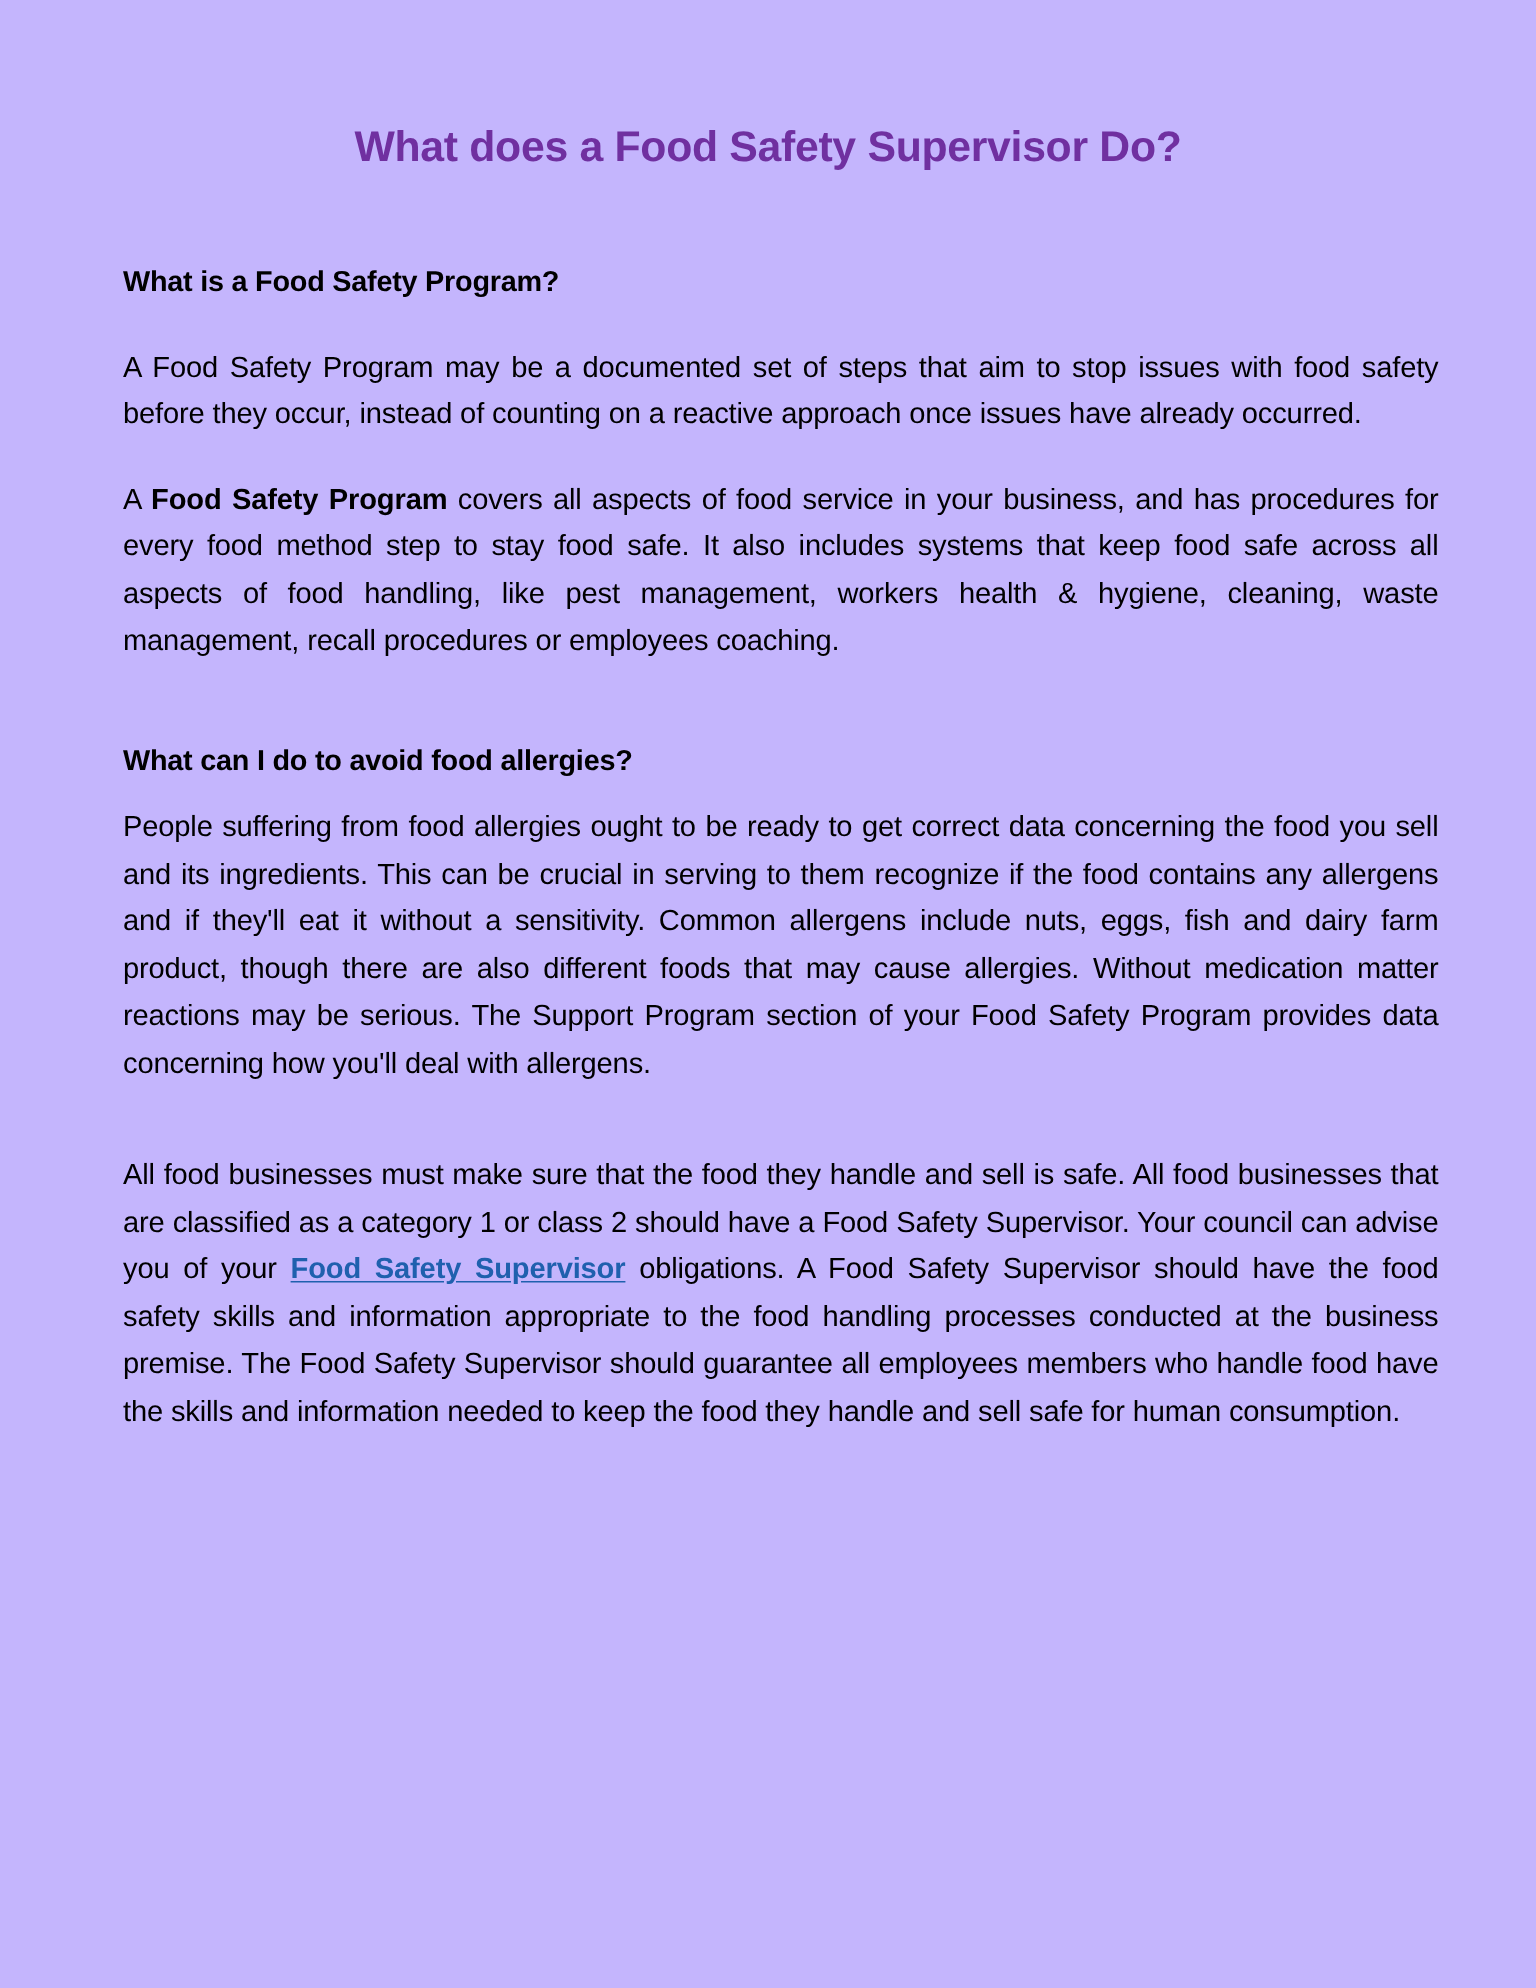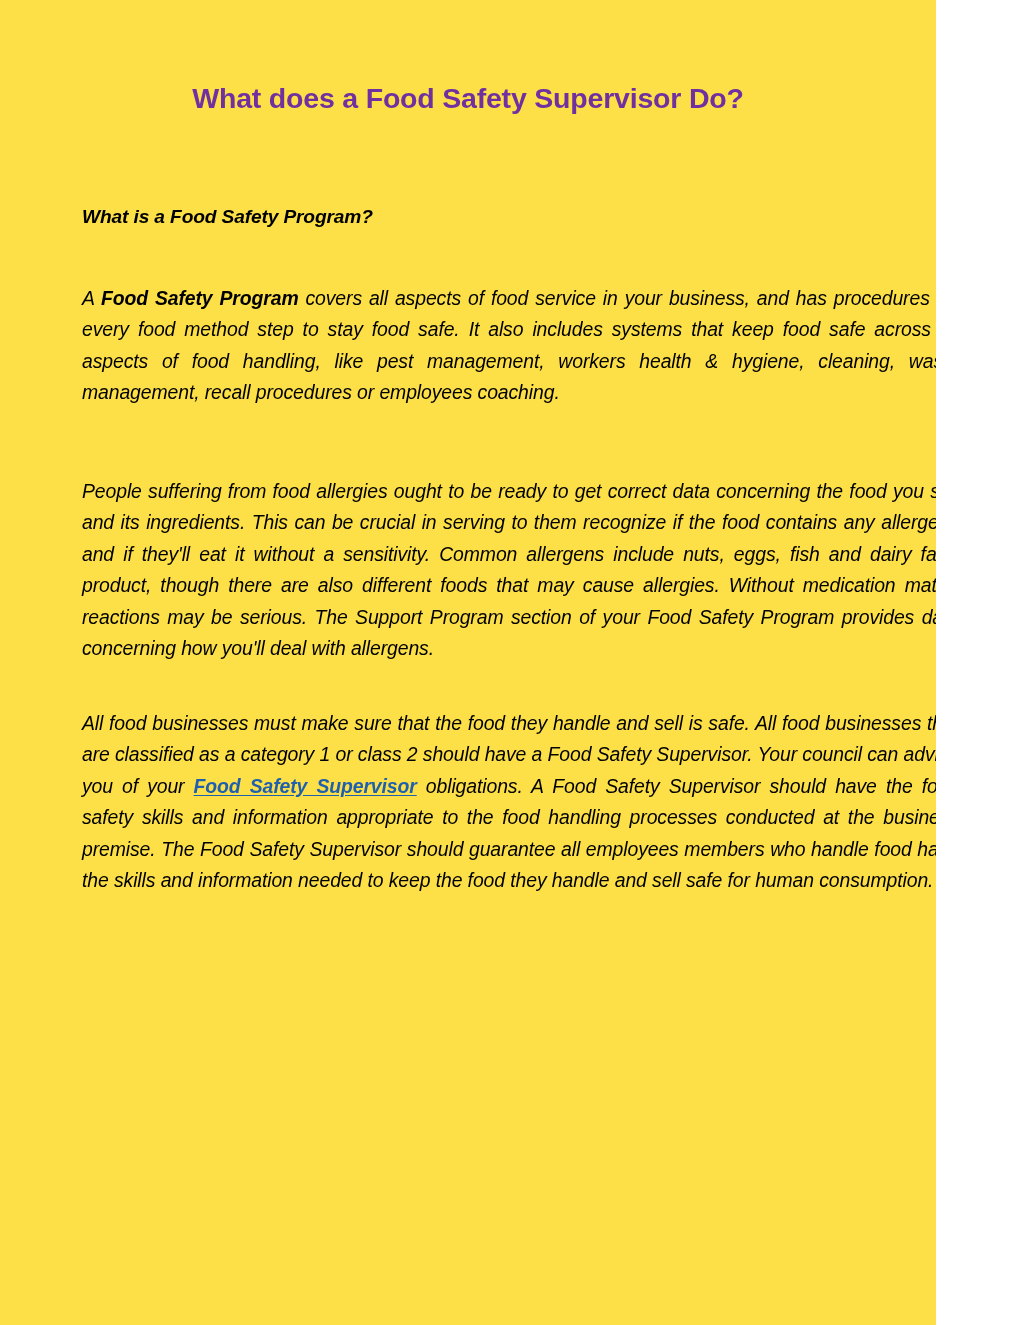--- a/index.html
+++ b/index.html
@@ -8,46 +8,45 @@
     padding: 0;
     background: #ffffff;
   }
   body {
     font-family: "Liberation Sans", sans-serif;
     color: #000000;
     -webkit-font-smoothing: antialiased;
   }
   .page {
     position: relative;
-    width: 936px;
+    width: 1024px;
     height: 1325px;
-    background: #fde047;
+    background: #c4b5fd;
     overflow: hidden;
     box-sizing: border-box;
   }
   .doc-title {
     margin: 0;
     padding: 0;
     position: absolute;
     left: 0;
     right: 0;
     top: 82px;
     text-align: center;
     font-size: 28.5px;
     font-weight: bold;
     letter-spacing: -0.2px;
     color: #7030A0;
     font-family: "Liberation Sans", sans-serif;
   }
   .content {
     position: absolute;
     left: 82px;
-    top: 204px;
+    top: 176px;
     width: 877px;
-    font-style: italic;
   }
   h2.section-heading {
     margin: 0;
     padding: 0;
     font-size: 19.2px;
     font-weight: bold;
     color: #000000;
     line-height: 1.34;
     letter-spacing: -0.15px;
   }
@@ -83,28 +82,30 @@
 
 <div class="page">
 
   <h1 class="doc-title">What does a Food Safety Supervisor Do?</h1>
 
   <div class="content">
 
     <h2 class="section-heading">What is a Food Safety Program?</h2>
     <div class="gap-after-h-first"></div>
 
+    <p class="body-text">A Food Safety Program may be a documented set of steps that aim to stop issues with food safety before they occur, instead of counting on a reactive approach once issues have already occurred.</p>
     <div class="gap-p"></div>
 
     <p class="body-text">A <strong class="inline-bold">Food Safety Program</strong> covers all aspects of food service in your business, and has procedures for every food method step to stay food safe. It also includes systems that keep food safe across all aspects of food handling, like pest management, workers health &amp; hygiene, cleaning, waste management, recall procedures or employees coaching.</p>
     <div class="gap-p"></div>
 
 
     <div class="gap-before-h"></div>
 
+    <h2 class="section-heading">What can I do to avoid food allergies?</h2>
     <div class="gap-after-h"></div>
 
     <p class="body-text">People suffering from food allergies ought to be ready to get correct data concerning the food you sell and its ingredients. This can be crucial in serving to them recognize if the food contains any allergens and if they'll eat it without a sensitivity. Common allergens include nuts, eggs, fish and dairy farm product, though there are also different foods that may cause allergies. Without medication matter reactions may be serious. The Support Program section of your Food Safety Program provides data concerning how you'll deal with allergens.</p>
 
     <div class="gap-before-h"></div>
 
     <div class="gap-after-h2"></div>
 
     <p class="body-text">All food businesses must make sure that the food they handle and sell is safe. All food businesses that are classified as a category 1 or class 2 should have a Food Safety Supervisor. Your council can advise you of your <a class="doc-link" href="#">Food Safety Supervisor</a> obligations. A Food Safety Supervisor should have the food safety skills and information appropriate to the food handling processes conducted at the business premise. The Food Safety Supervisor should guarantee all employees members who handle food have the skills and information needed to keep the food they handle and sell safe for human consumption.</p>
 

